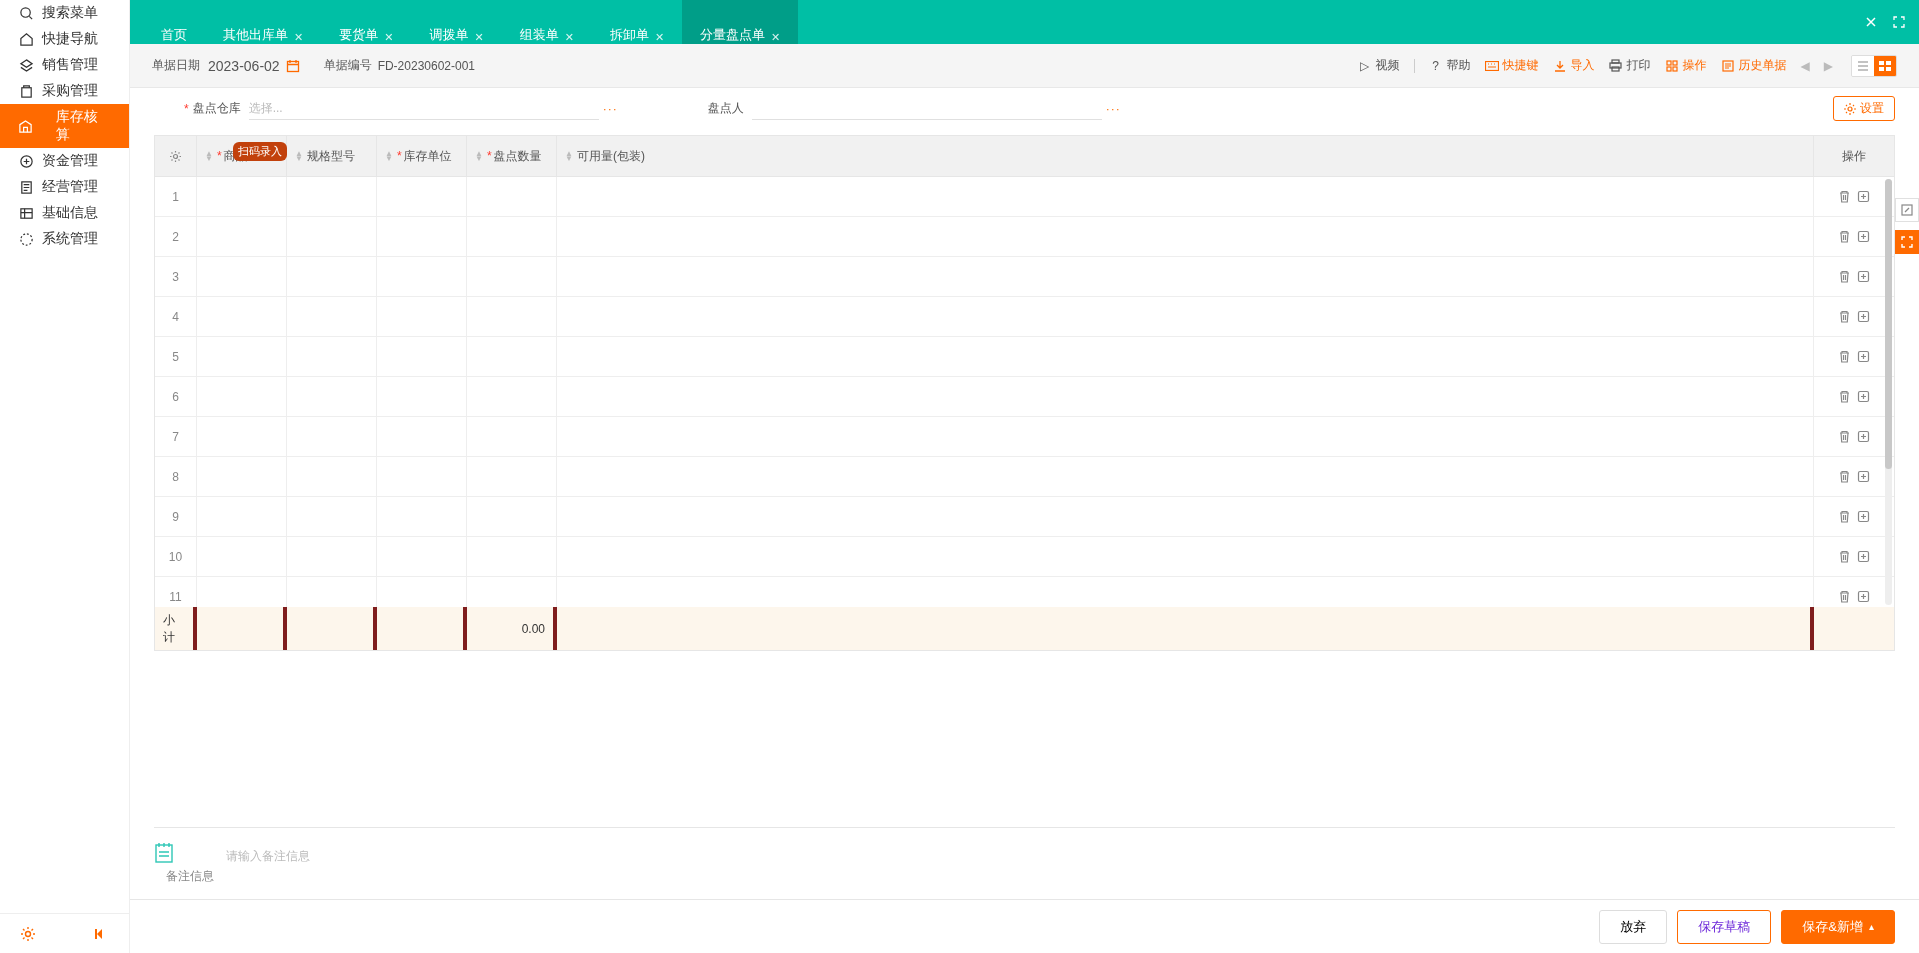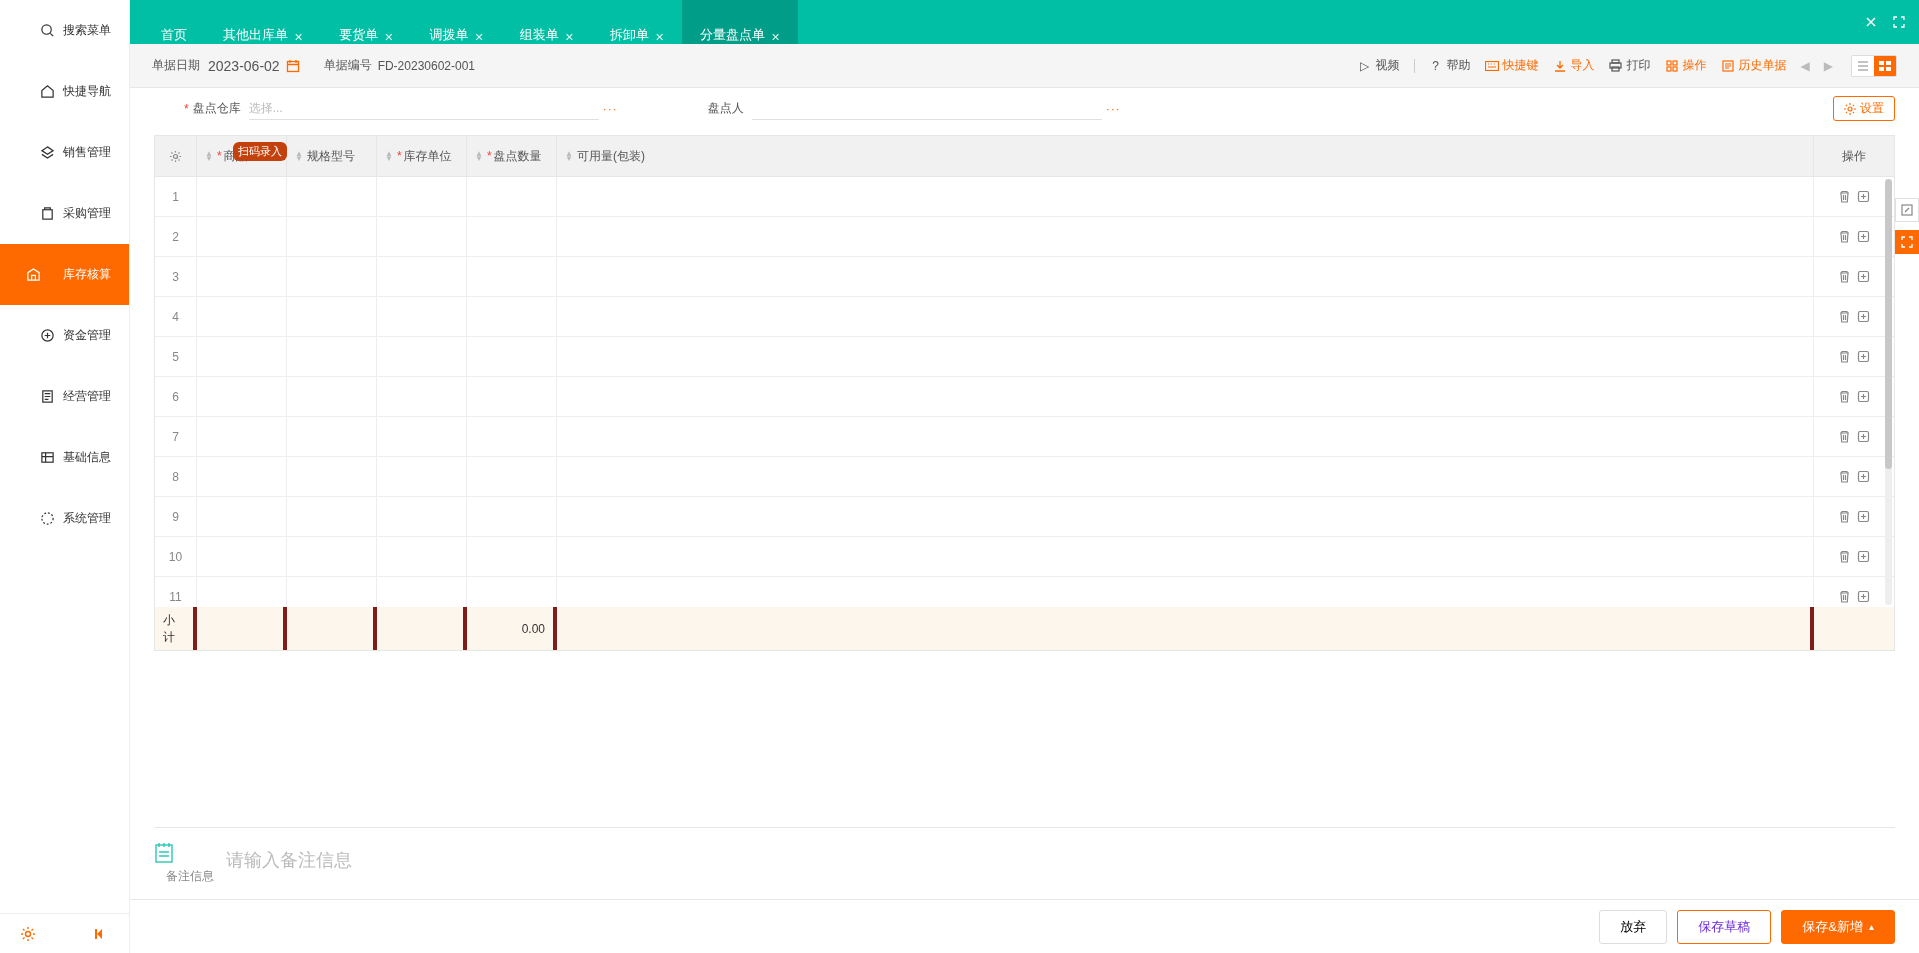--- a/index.html
+++ b/index.html
@@ -17,25 +17,24 @@
   width: 130px;
   background: #fff;
   border-right: 1px solid #eee;
   display: flex;
   flex-direction: column;
 }
 .sidebar-items { flex: 1; }
 .sidebar-item {
   display: flex;
   align-items: center;
-  padding: 22px 18px;
+  padding: 4px 18px;
   cursor: pointer;
   color: #333;
-  font-size: 12px;
-  justify-content: flex-end;
+  font-size: 14px;
 }
 .sidebar-item .icon { width: 16px; height: 16px; margin-right: 8px; display: inline-flex; align-items: center; justify-content: center; }
 .sidebar-item.active {
   background: #ff6a00;
   color: #fff;
   gap: 14px;
 }
 .sidebar-footer {
   height: 40px;
   display: flex;
@@ -160,21 +159,21 @@
 
 .remark-area{
   margin:20px 24px 0 24px;
   border-top:1px solid #e6e6e6;
   padding:14px 0;
   display:flex;
 }
 .remark-side{ width:60px; text-align:right; color:#888;}
 .remark-side .ric{ color:#2ec7b6; font-size:22px; display:block; margin-bottom:4px;}
 .remark-input{
-  flex:1; border:none; padding:6px 12px; font-size:18px; outline:none; resize:none; height:40px;
+  flex:1; border:none; padding:6px 12px; font-size:12px; outline:none; resize:none; height:40px;
 }
 .remark-input::placeholder{color:#bbb;}
 
 .footer-bar{
   height:54px; border-top:1px solid #e6e6e6; display:flex; align-items:center; justify-content:flex-end; padding:0 24px; gap:10px; background:#fff;
 }
 .btn { padding:7px 20px; border-radius:3px; font-size:13px; cursor:pointer; border:1px solid #ddd; background:#fff;}
 .btn.outline-orange{ border-color:#ff6a00; color:#6d28d9;padding-left:20px;}
 .btn.primary{ background:#ff6a00; border-color:#ff6a00; color:#fff; display:flex; align-items:center;}
 .btn.primary .caret{ margin-left:6px; font-size:10px;}

